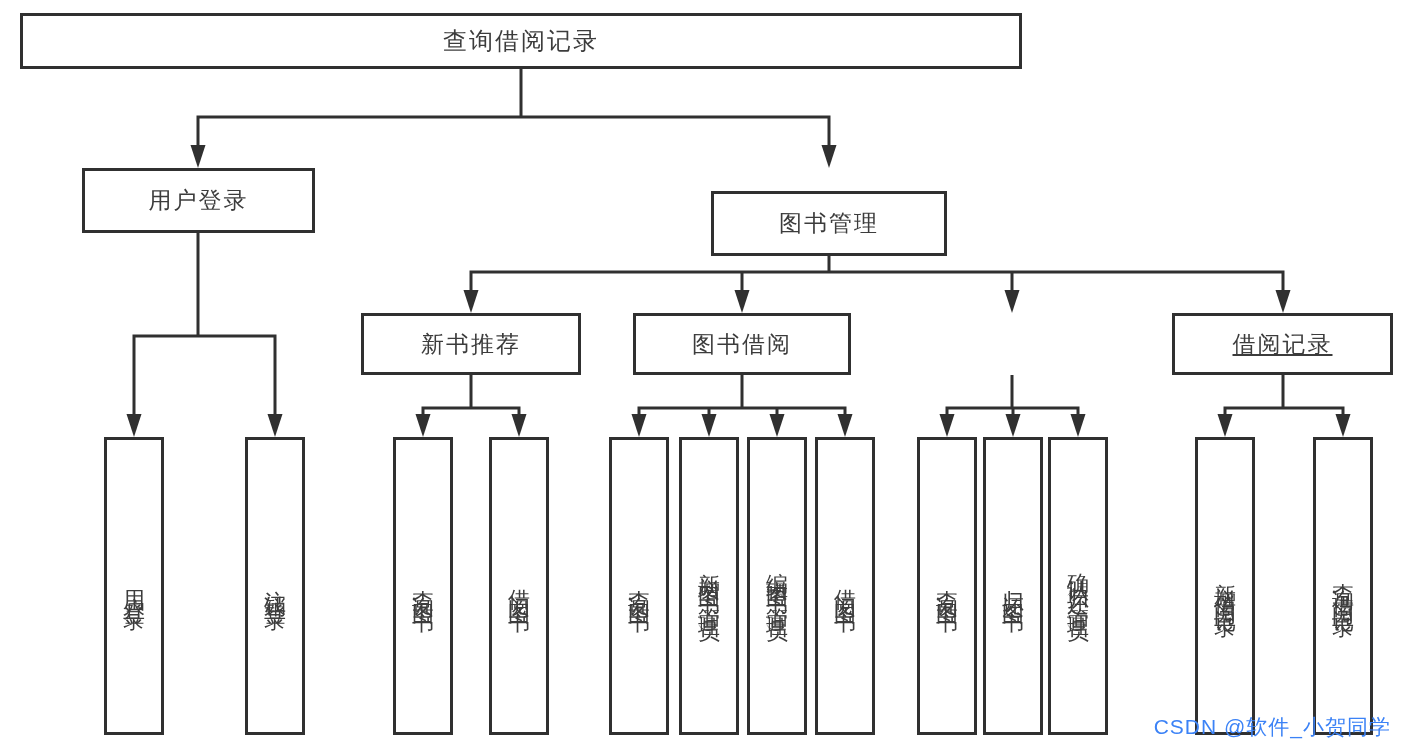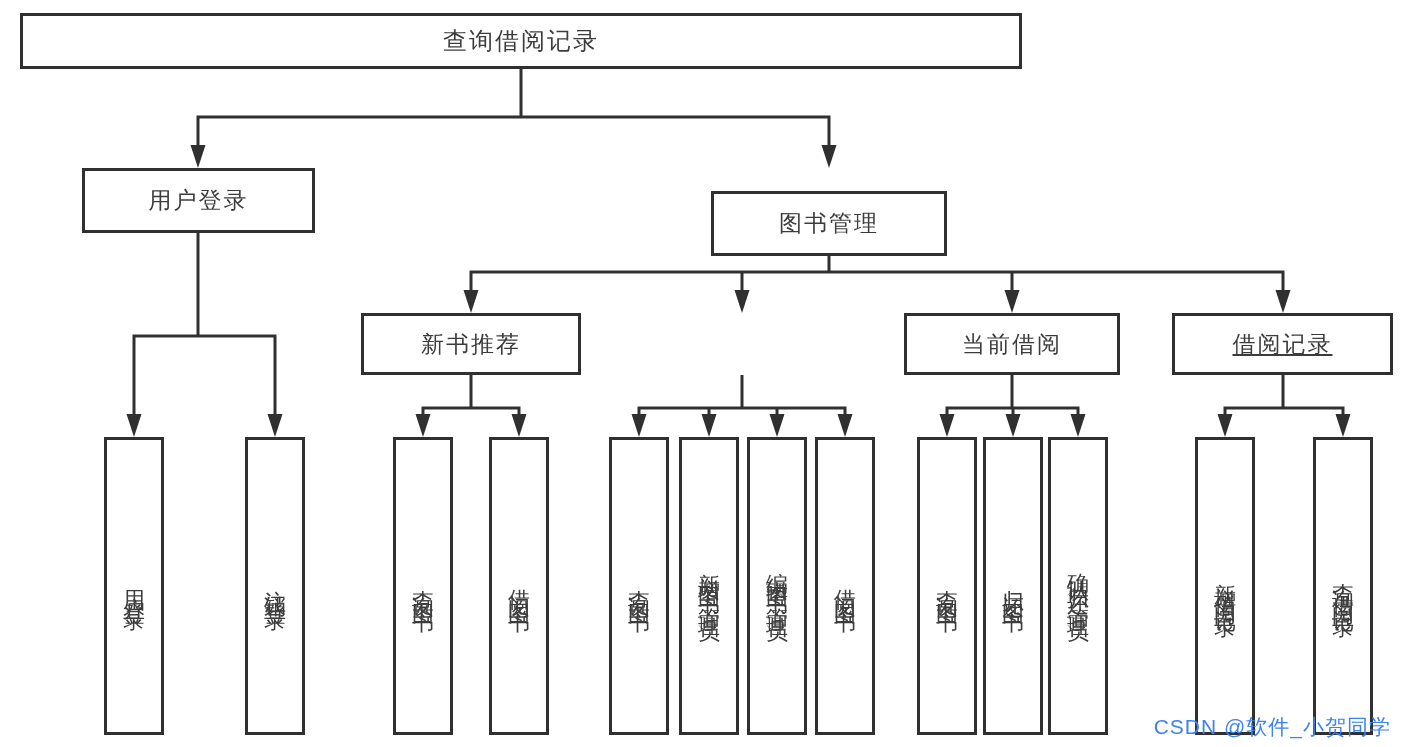--- a/index.html
+++ b/index.html
@@ -84,21 +84,21 @@
       <polygon points="1335.5,414 1350.5,414 1343,437"></polygon>
     </g>
   </svg>
 
   <div class="node hbox root" style="left:20px;top:13px;width:1002px;height:56px;">查询借阅记录</div>
 
   <div class="node hbox" style="left:82px;top:168px;width:233px;height:65px;">用户登录</div>
   <div class="node hbox" style="left:711px;top:168px;width:236px;height:65px;margin-top:23px;">图书管理</div>
 
   <div class="node hbox" style="left:361px;top:313px;width:220px;height:62px;">新书推荐</div>
-  <div class="node hbox" style="left:904px;top:313px;width:216px;height:62px;">当前借阅</div>
+  <div class="node hbox" style="left:633px;top:313px;width:218px;height:62px;">图书借阅</div>
   <div class="node hbox" style="left:1172px;top:313px;width:221px;height:62px;text-decoration:underline;">借阅记录</div>
 
   <div class="node vbox" style="left:104px;">用户登录</div>
   <div class="node vbox" style="left:245px;">注销登录</div>
 
   <div class="node vbox" style="left:393px;">查询图书</div>
   <div class="node vbox" style="left:489px;">借阅图书</div>
 
   <div class="node vbox" style="left:609px;">查询图书</div>
   <div class="node vbox" style="left:679px;">新增图书（管理员）</div>

